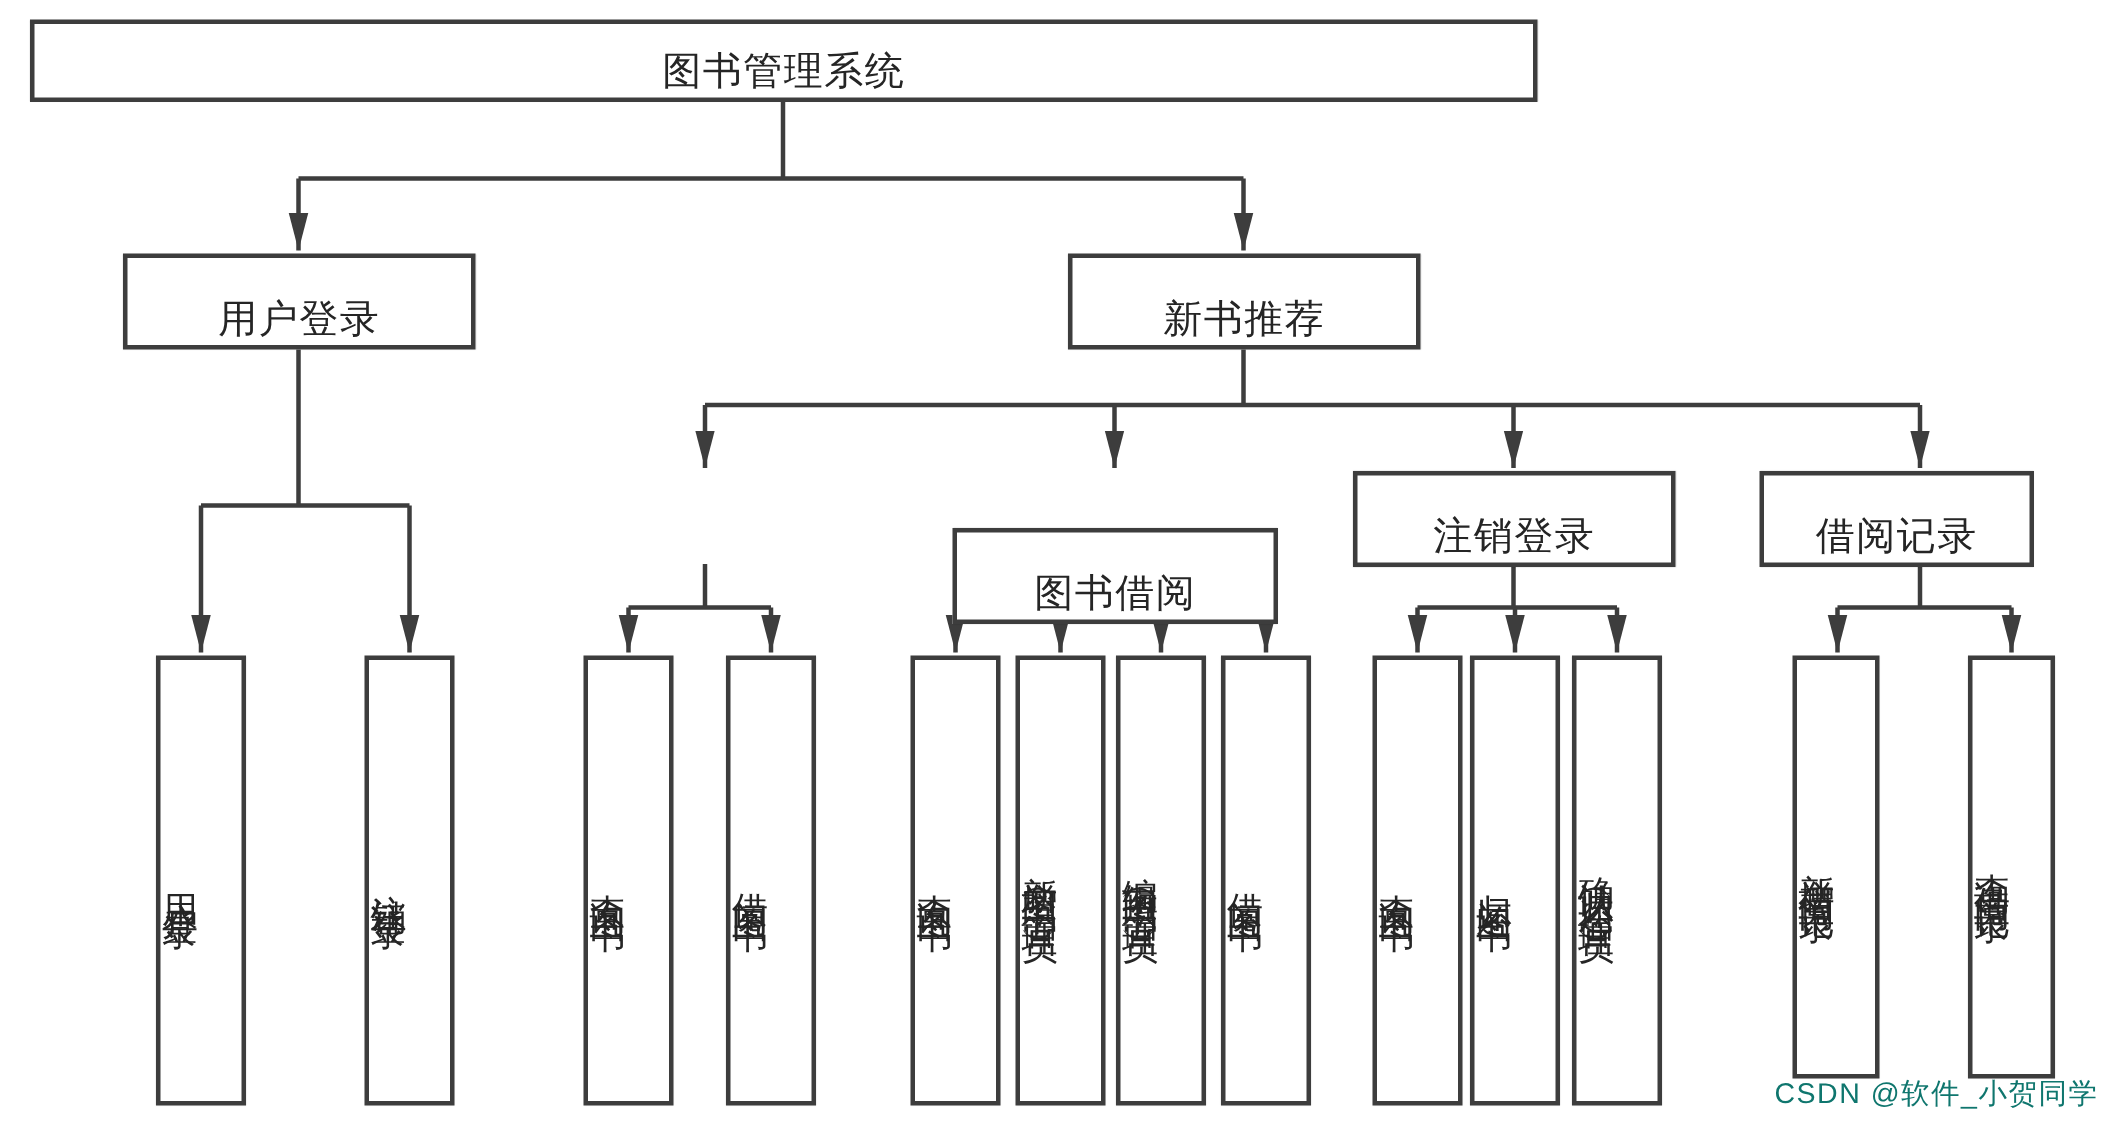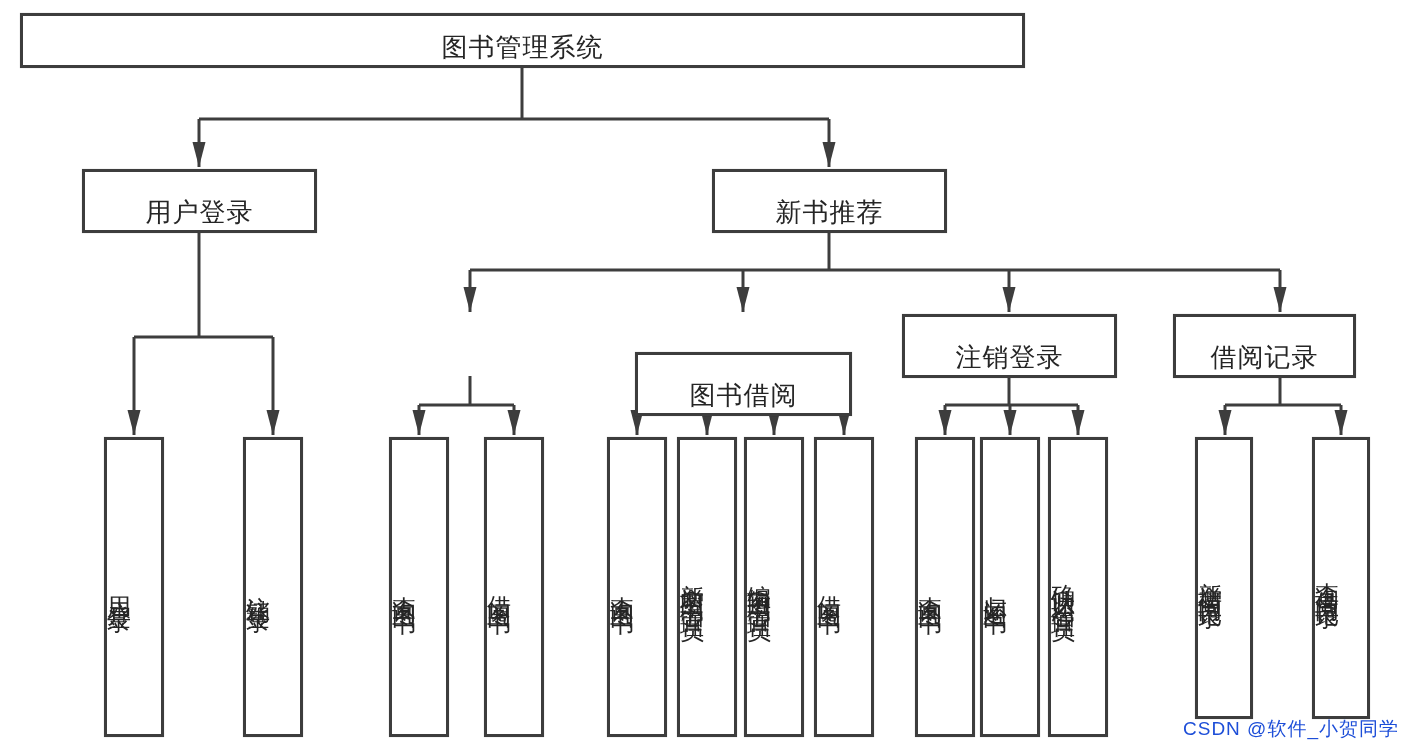--- a/index.html
+++ b/index.html
@@ -27,21 +27,21 @@
     text-orientation:mixed;
     font-size:24px;
     letter-spacing:5px;
     line-height:1;
     white-space:nowrap;
   }
   .watermark{
     position:absolute;
     left:1183px;top:716px;
     font-size:19px;
-    color:#1d4ed8;
+    color:#0f766e;
     letter-spacing:1px;
     white-space:nowrap;
     z-index:3;
   }
 </style>
 </head>
 <body>
 
 <div class="canvas">
 

